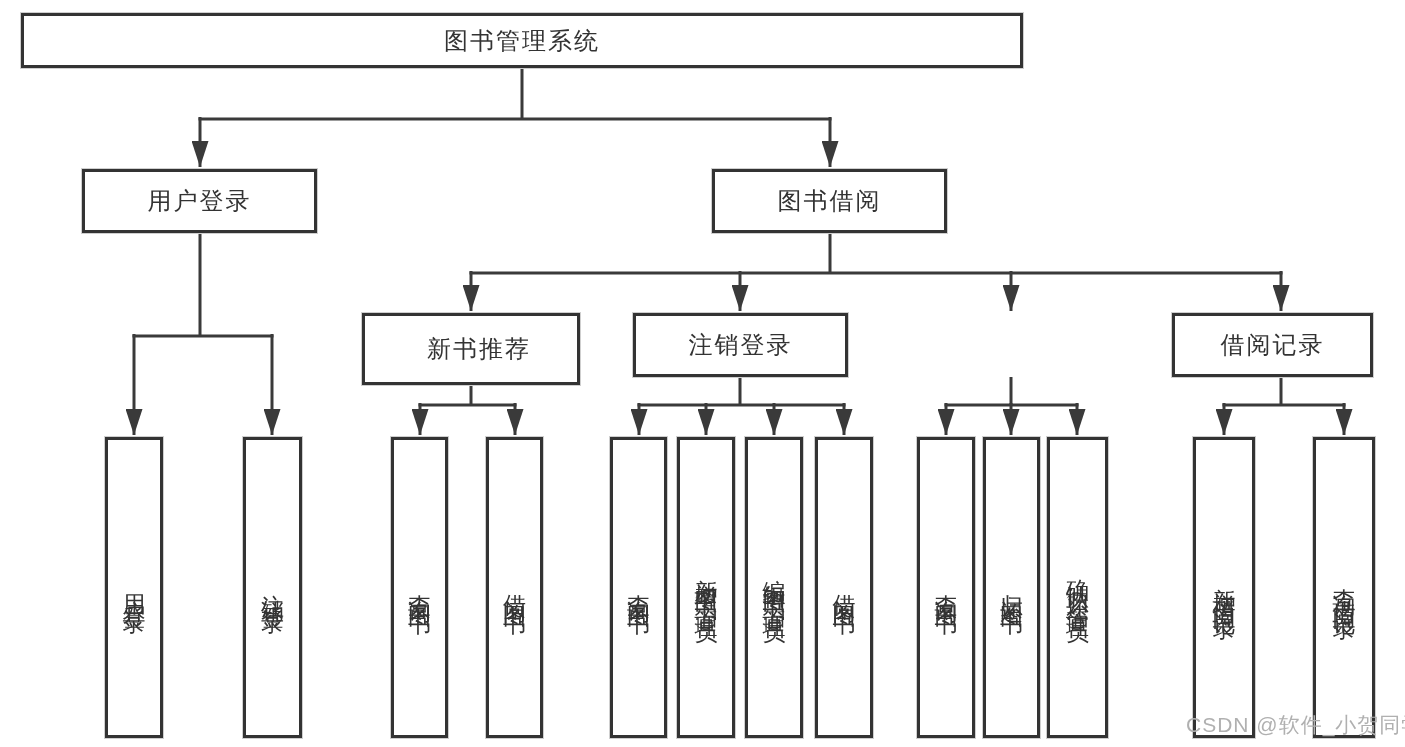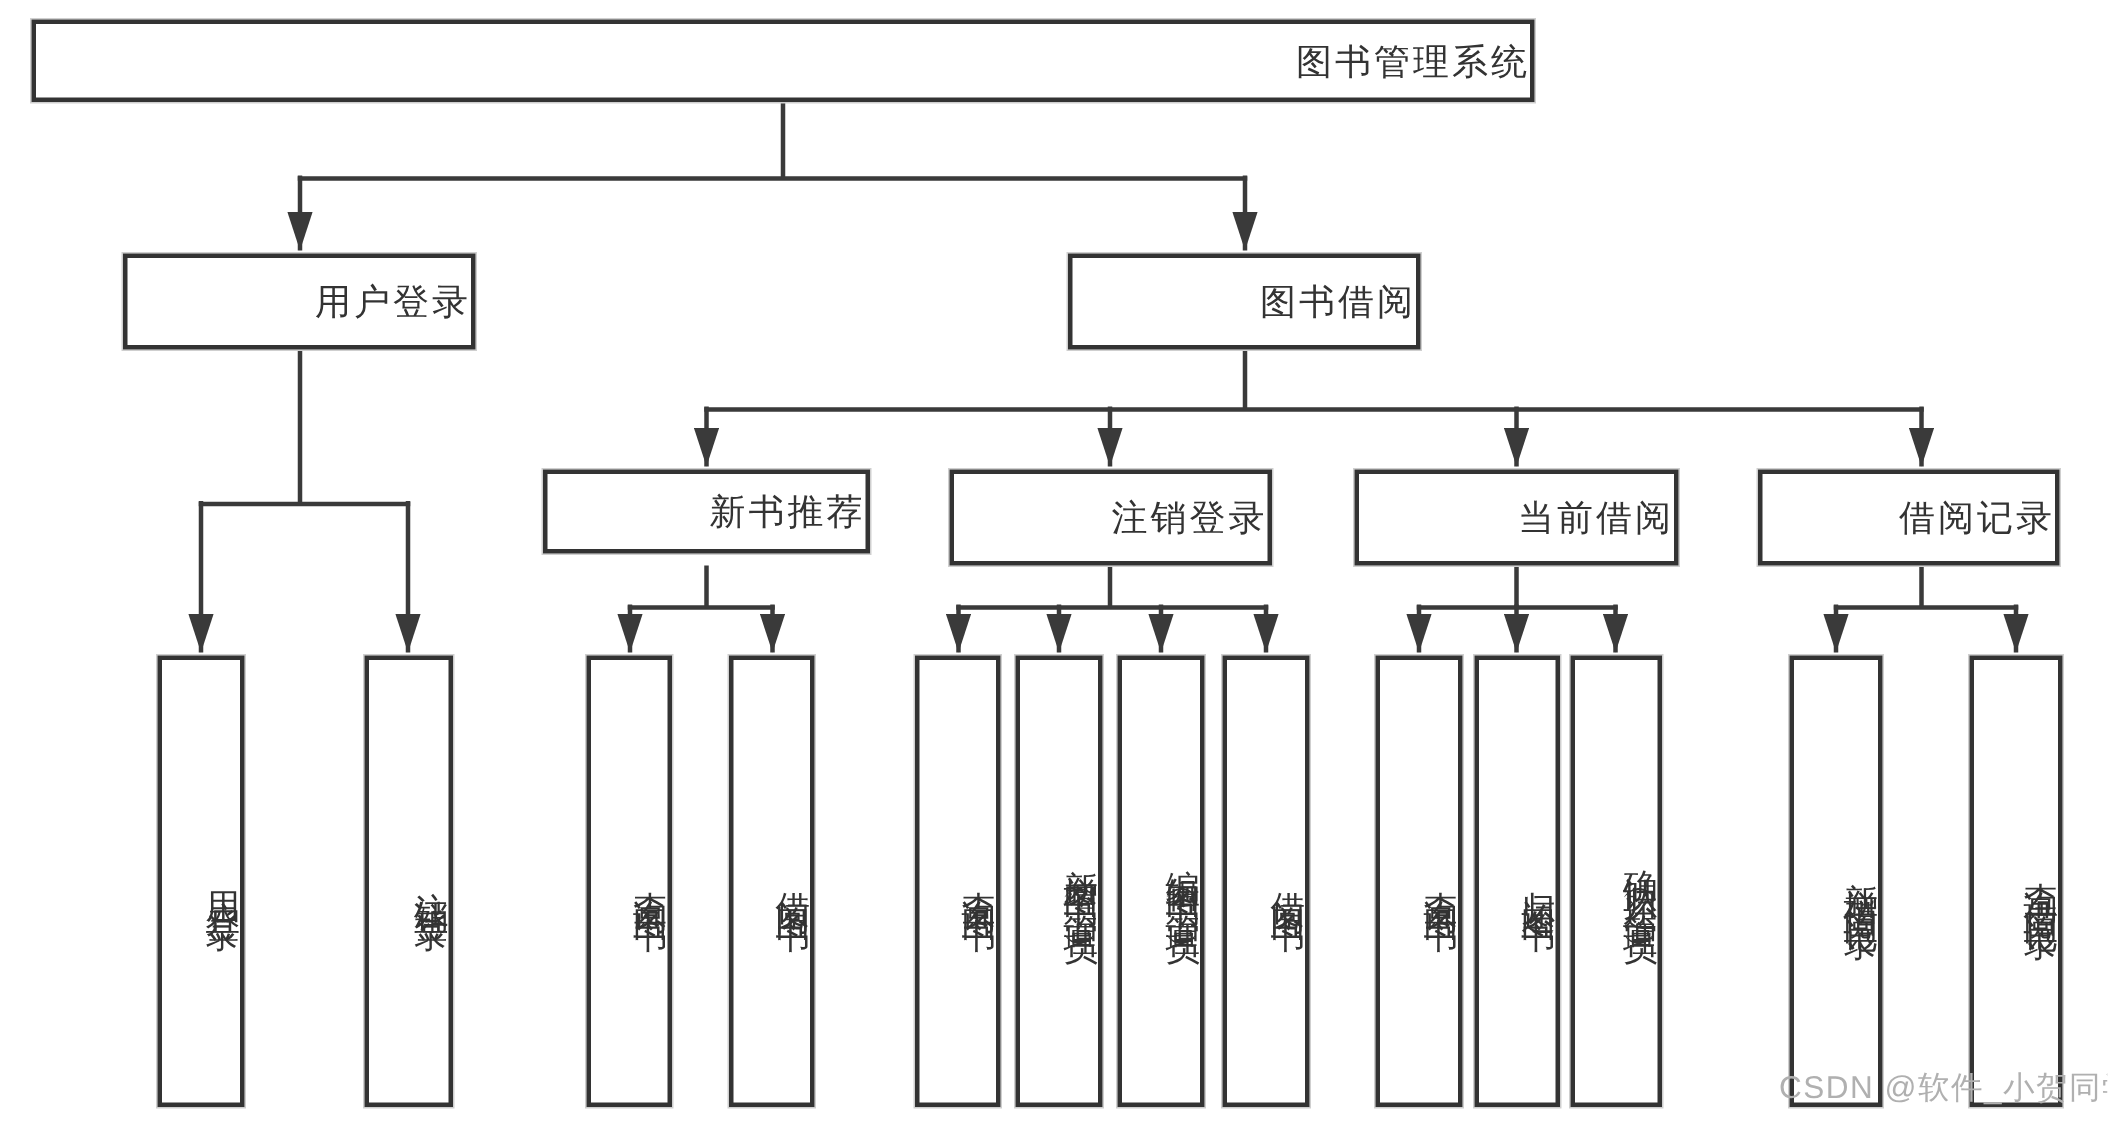--- a/index.html
+++ b/index.html
@@ -17,21 +17,21 @@
     width: 1405px; height: 747px;
   }
   .node {
     position: absolute;
     box-sizing: border-box;
     background: #ffffff;
     border: 3px solid #333333;
     box-shadow: 0 0 0 1px #cfcfcf;
     display: flex;
     align-items: center;
-    justify-content: flex-end;
+    justify-content: center;
     color: #333333;
   }
   .node.h span {
     font-size: 24px;
     letter-spacing: 2px;
     white-space: nowrap;
     color: #333333;
   }
   .node.v span {
     writing-mode: vertical-rl;
@@ -110,28 +110,25 @@
     <span>图书管理系统</span>
   </div>
 
   <div class="node h" style="left:82px; top:169px; width:235px; height:64px;">
     <span>用户登录</span>
   </div>
   <div class="node h" style="left:712px; top:169px; width:235px; height:64px;">
     <span>图书借阅</span>
   </div>
 
-  <div class="node h" style="left:362px; top:313px; width:218px; height:56px;padding-left:16px;">
+  <div class="node h" style="left:362px; top:313px; width:218px; height:72px;padding-left:16px;">
     <span>新书推荐</span>
   </div>
   <div class="node h" style="left:633px; top:313px; width:215px; height:64px;">
     <span>注销登录</span>
-  </div>
-  <div class="node h" style="left:903px; top:313px; width:216px; height:64px;">
-    <span>当前借阅</span>
   </div>
   <div class="node h" style="left:1172px; top:313px; width:201px; height:64px;">
     <span>借阅记录</span>
   </div>
 
   <div class="node v" style="left:105px; top:437px; width:58px; height:301px;">
     <span>用户登录</span>
   </div>
   <div class="node v" style="left:243px; top:437px; width:59px; height:301px;">
     <span>注销登录</span>

